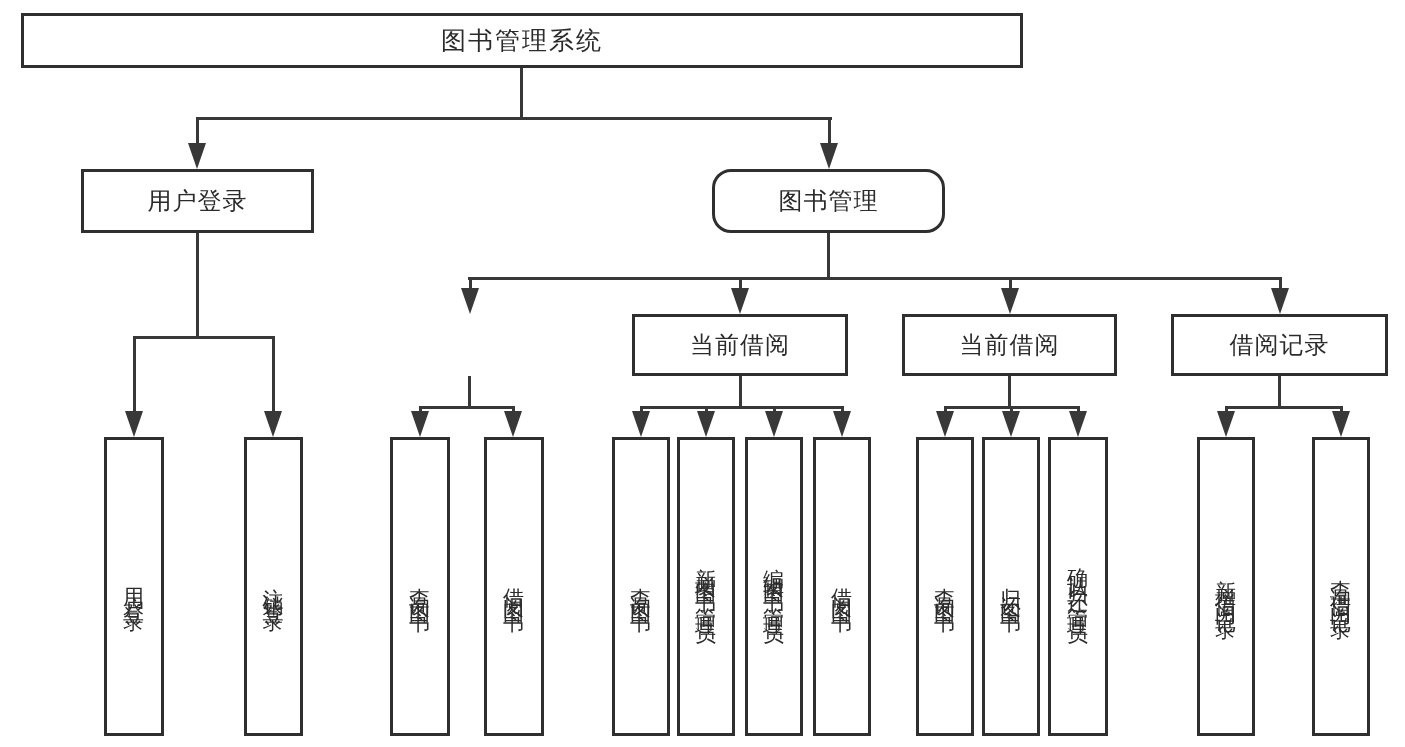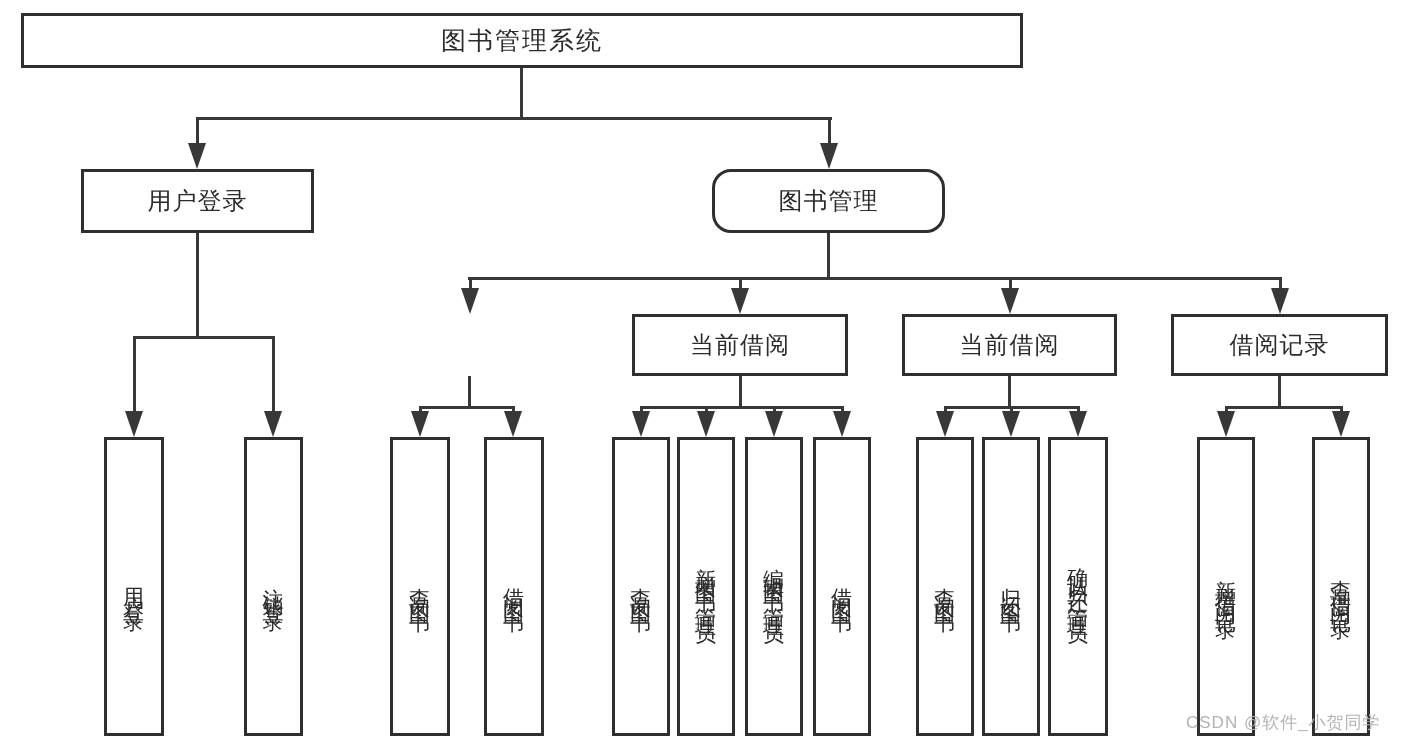--- a/index.html
+++ b/index.html
@@ -179,15 +179,14 @@
     <span class="lbl">确认归还（管理员）</span>
   </div>
 
   <div class="box leaf" style="left:1197px; top:437px; width:58px; height:299px;">
     <span class="lbl">新增借阅记录</span>
   </div>
   <div class="box leaf" style="left:1312px; top:437px; width:58px; height:299px;">
     <span class="lbl">查询借阅记录</span>
   </div>
 
-  <div class="watermark">CSDN @软件_小贺同学</div>
 
 </div>
 
 </body></html>

